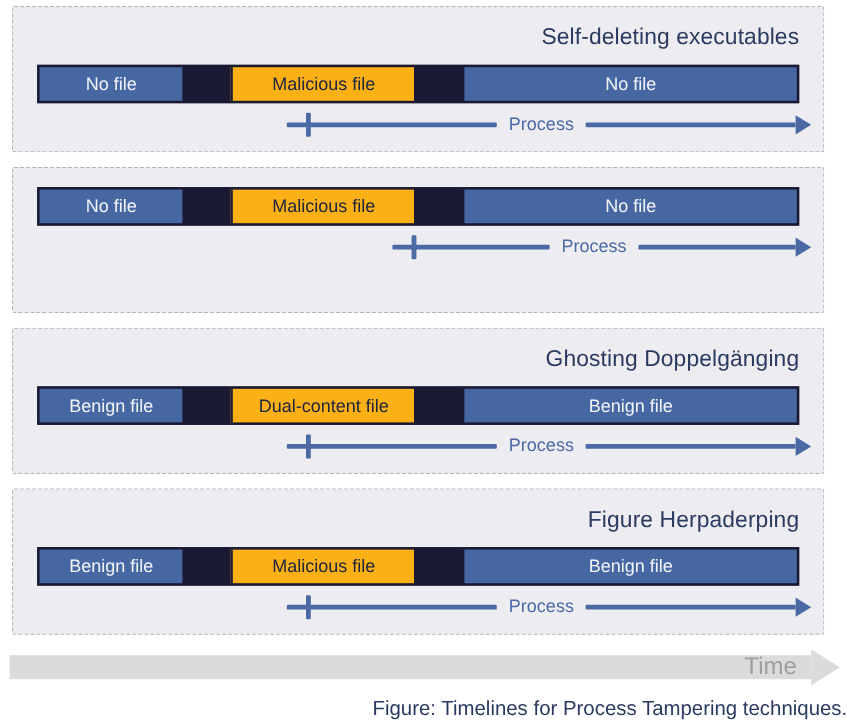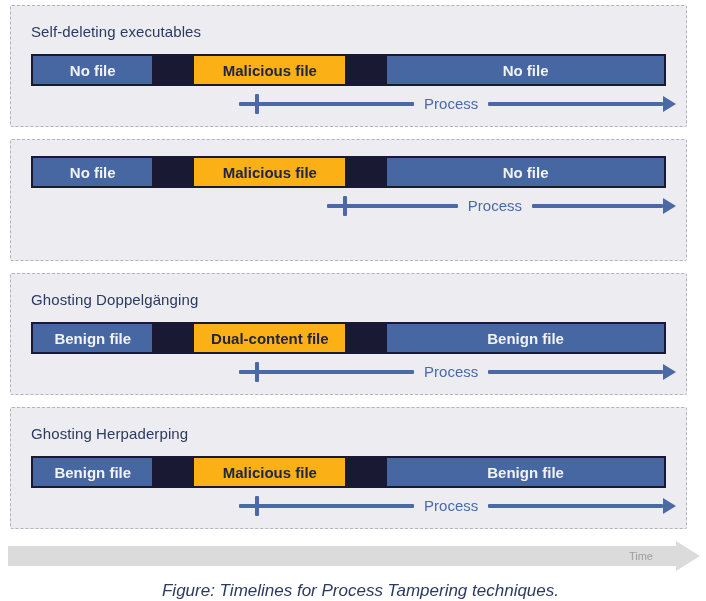--- a/index.html
+++ b/index.html
@@ -15,22 +15,22 @@
   .panel {
     box-sizing: border-box;
     margin: 0 19px 12px 10px;
     height: 122px;
     background: var(--panel_bg, #EDEDF1);
     border: 1.5px dashed var(--panel_border, #B3B3BC);
     border-radius: 2px;
     padding: 16px 20px 0 20px;
   }
   .panel-title {
-    text-align: left;
-    font-size: 15px;
+    text-align: right;
+    font-size: 19px;
     line-height: 20px;
     color: var(--text_dark, #2B3A60);
     margin-bottom: 12px;
     letter-spacing: 0.1px;
   }
   .bar {
     display: flex;
     height: 32px;
     box-sizing: border-box;
     border: 2px solid var(--bar_border, #191934);
@@ -39,21 +39,21 @@
   .seg {
     display: flex;
     align-items: center;
     justify-content: center;
     box-sizing: border-box;
     overflow: hidden;
   }
   .seg + .seg { border-left: 2px solid var(--bar_border, #191934); margin-left: 40px; }
   .seg-blue   { background: var(--blue, #4767A2);   color: #F1F3F8; }
   .seg-orange { background: var(--orange, #FBB116); color: #20263F; }
-  .seg-label { font-size: 15px; font-weight: 700; white-space: nowrap; }
+  .seg-label { font-size: 15px; font-weight: 400; white-space: nowrap; }
 
   .arrow-row { position: relative; height: 36px; }
   .process-arrow {
     position: absolute;
     top: 50%;
     transform: translateY(-50%);
     right: -10px;
     height: 22px;
     display: flex;
     align-items: center;
@@ -87,34 +87,33 @@
     position: absolute;
     left: 8px;
     right: 30px;
     top: 5px;
     height: 20px;
     background: var(--time_gray, #DBDBDB);
     display: flex;
     align-items: center;
     justify-content: flex-end;
   }
-  .time-label { font-size: 11px; color: var(--time_label, #9E9EA0); margin-right: 23px; }
+  .time-label { font-size: 20px; color: var(--time_label, #9E9EA0); margin-right: 12px; }
   .time-head {
     position: absolute;
     right: 6px;
     top: 0;
     width: 0; height: 0;
     border-top: 15px solid transparent;
     border-bottom: 15px solid transparent;
     border-left: 24px solid var(--time_gray, #DBDBDB);
   }
 
   .caption {
-    text-align: center;
-    font-style: italic;
+    text-align: right;
     font-size: 17px;
     color: var(--text_dark, #2B3A60);
     margin-top: 10px;
     padding-left: 15px;
   }
 </style>
 </head>
 <body>
 
 <div id="figure">
@@ -184,21 +183,21 @@
         <span class="tick"></span>
         <span class="line"></span>
         <span class="process-label">Process</span>
         <span class="line"></span>
         <span class="arrowhead"></span>
       </div>
     </div>
   </section>
 
   <section class="panel">
-    <div class="panel-title">Ghosting Herpaderping</div>
+    <div class="panel-title">Figure Herpaderping</div>
     <div class="bar">
           <div class="seg seg-blue" style="width: 21.7%;">
             <span class="seg-label">Benign file</span>
           </div>
           <div class="seg seg-orange" style="width: 27.7%;">
             <span class="seg-label">Malicious file</span>
           </div>
           <div class="seg seg-blue" style="width: 50.6%;">
             <span class="seg-label">Benign file</span>
           </div>

